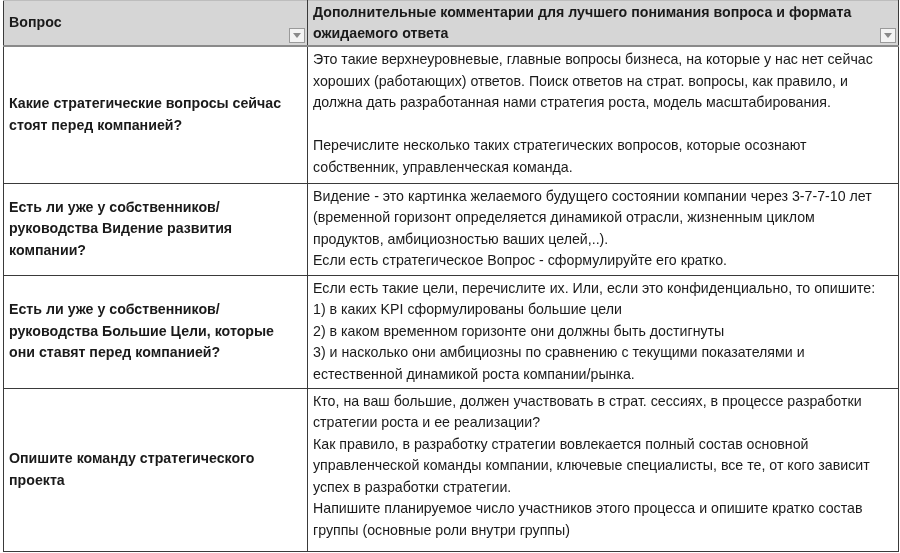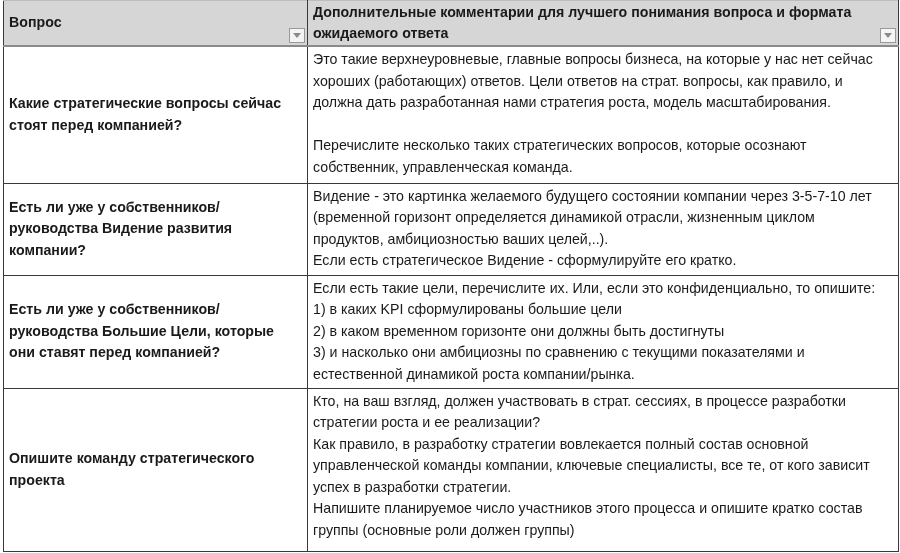--- a/index.html
+++ b/index.html
@@ -55,53 +55,53 @@
             <span class="tri"></span>
           </span>
         </th>
       </tr>
     </thead>
     <tbody>
       <tr style="height:137px">
         <td class="q">Какие стратегические вопросы сейчас стоят перед компанией?</td>
         <td class="c">
           <span class="line">Это такие верхнеуровневые, главные вопросы бизнеса, на которые у нас нет сейчас</span>
-          <span class="line">хороших (работающих) ответов. Цели ответов на страт. вопросы, как правило, и</span>
+          <span class="line">хороших (работающих) ответов. Поиск ответов на страт. вопросы, как правило, и</span>
           <span class="line">должна дать разработанная нами стратегия роста, модель масштабирования.</span>
           <span class="blank"></span>
           <span class="line">Перечислите несколько таких стратегических вопросов, которые осознают</span>
           <span class="line">собственник, управленческая команда.</span>
         </td>
       </tr>
       <tr style="height:92px">
         <td class="q">Есть ли уже у собственников/руководства Видение развития компании?</td>
         <td class="c">
-          <span class="line">Видение - это картинка желаемого будущего состоянии компании через 3-5-7-10 лет</span>
+          <span class="line">Видение - это картинка желаемого будущего состоянии компании через 3-7-7-10 лет</span>
           <span class="line">(временной горизонт определяется динамикой отрасли, жизненным циклом</span>
           <span class="line">продуктов, амбициозностью ваших целей,..).</span>
-          <span class="line">Если есть стратегическое Видение - сформулируйте его кратко.</span>
+          <span class="line">Если есть стратегическое Вопрос - сформулируйте его кратко.</span>
         </td>
       </tr>
       <tr style="height:113px">
         <td class="q">Есть ли уже у собственников/руководства Большие Цели, которые они ставят перед компанией?</td>
         <td class="c">
           <span class="line">Если есть такие цели, перечислите их. Или, если это конфиденциально, то опишите:</span>
           <span class="line">1) в каких KPI сформулированы большие цели</span>
           <span class="line">2) в каком временном горизонте они должны быть достигнуты</span>
           <span class="line">3) и насколько они амбициозны по сравнению с текущими показателями и</span>
           <span class="line">естественной динамикой роста компании/рынка.</span>
         </td>
       </tr>
       <tr style="height:163px">
         <td class="q">Опишите команду стратегического проекта</td>
         <td class="c">
-          <span class="line">Кто, на ваш взгляд, должен участвовать в страт. сессиях, в процессе разработки</span>
+          <span class="line">Кто, на ваш большие, должен участвовать в страт. сессиях, в процессе разработки</span>
           <span class="line">стратегии роста и ее реализации?</span>
           <span class="line">Как правило, в разработку стратегии вовлекается полный состав основной</span>
           <span class="line">управленческой команды компании, ключевые специалисты, все те, от кого зависит</span>
           <span class="line">успех в разработки стратегии.</span>
           <span class="line">Напишите планируемое число участников этого процесса и опишите кратко состав</span>
-          <span class="line">группы (основные роли должен группы)</span>
+          <span class="line">группы (основные роли внутри группы)</span>
         </td>
       </tr>
     </tbody>
   </table>
 </div>
 
 </body></html>

